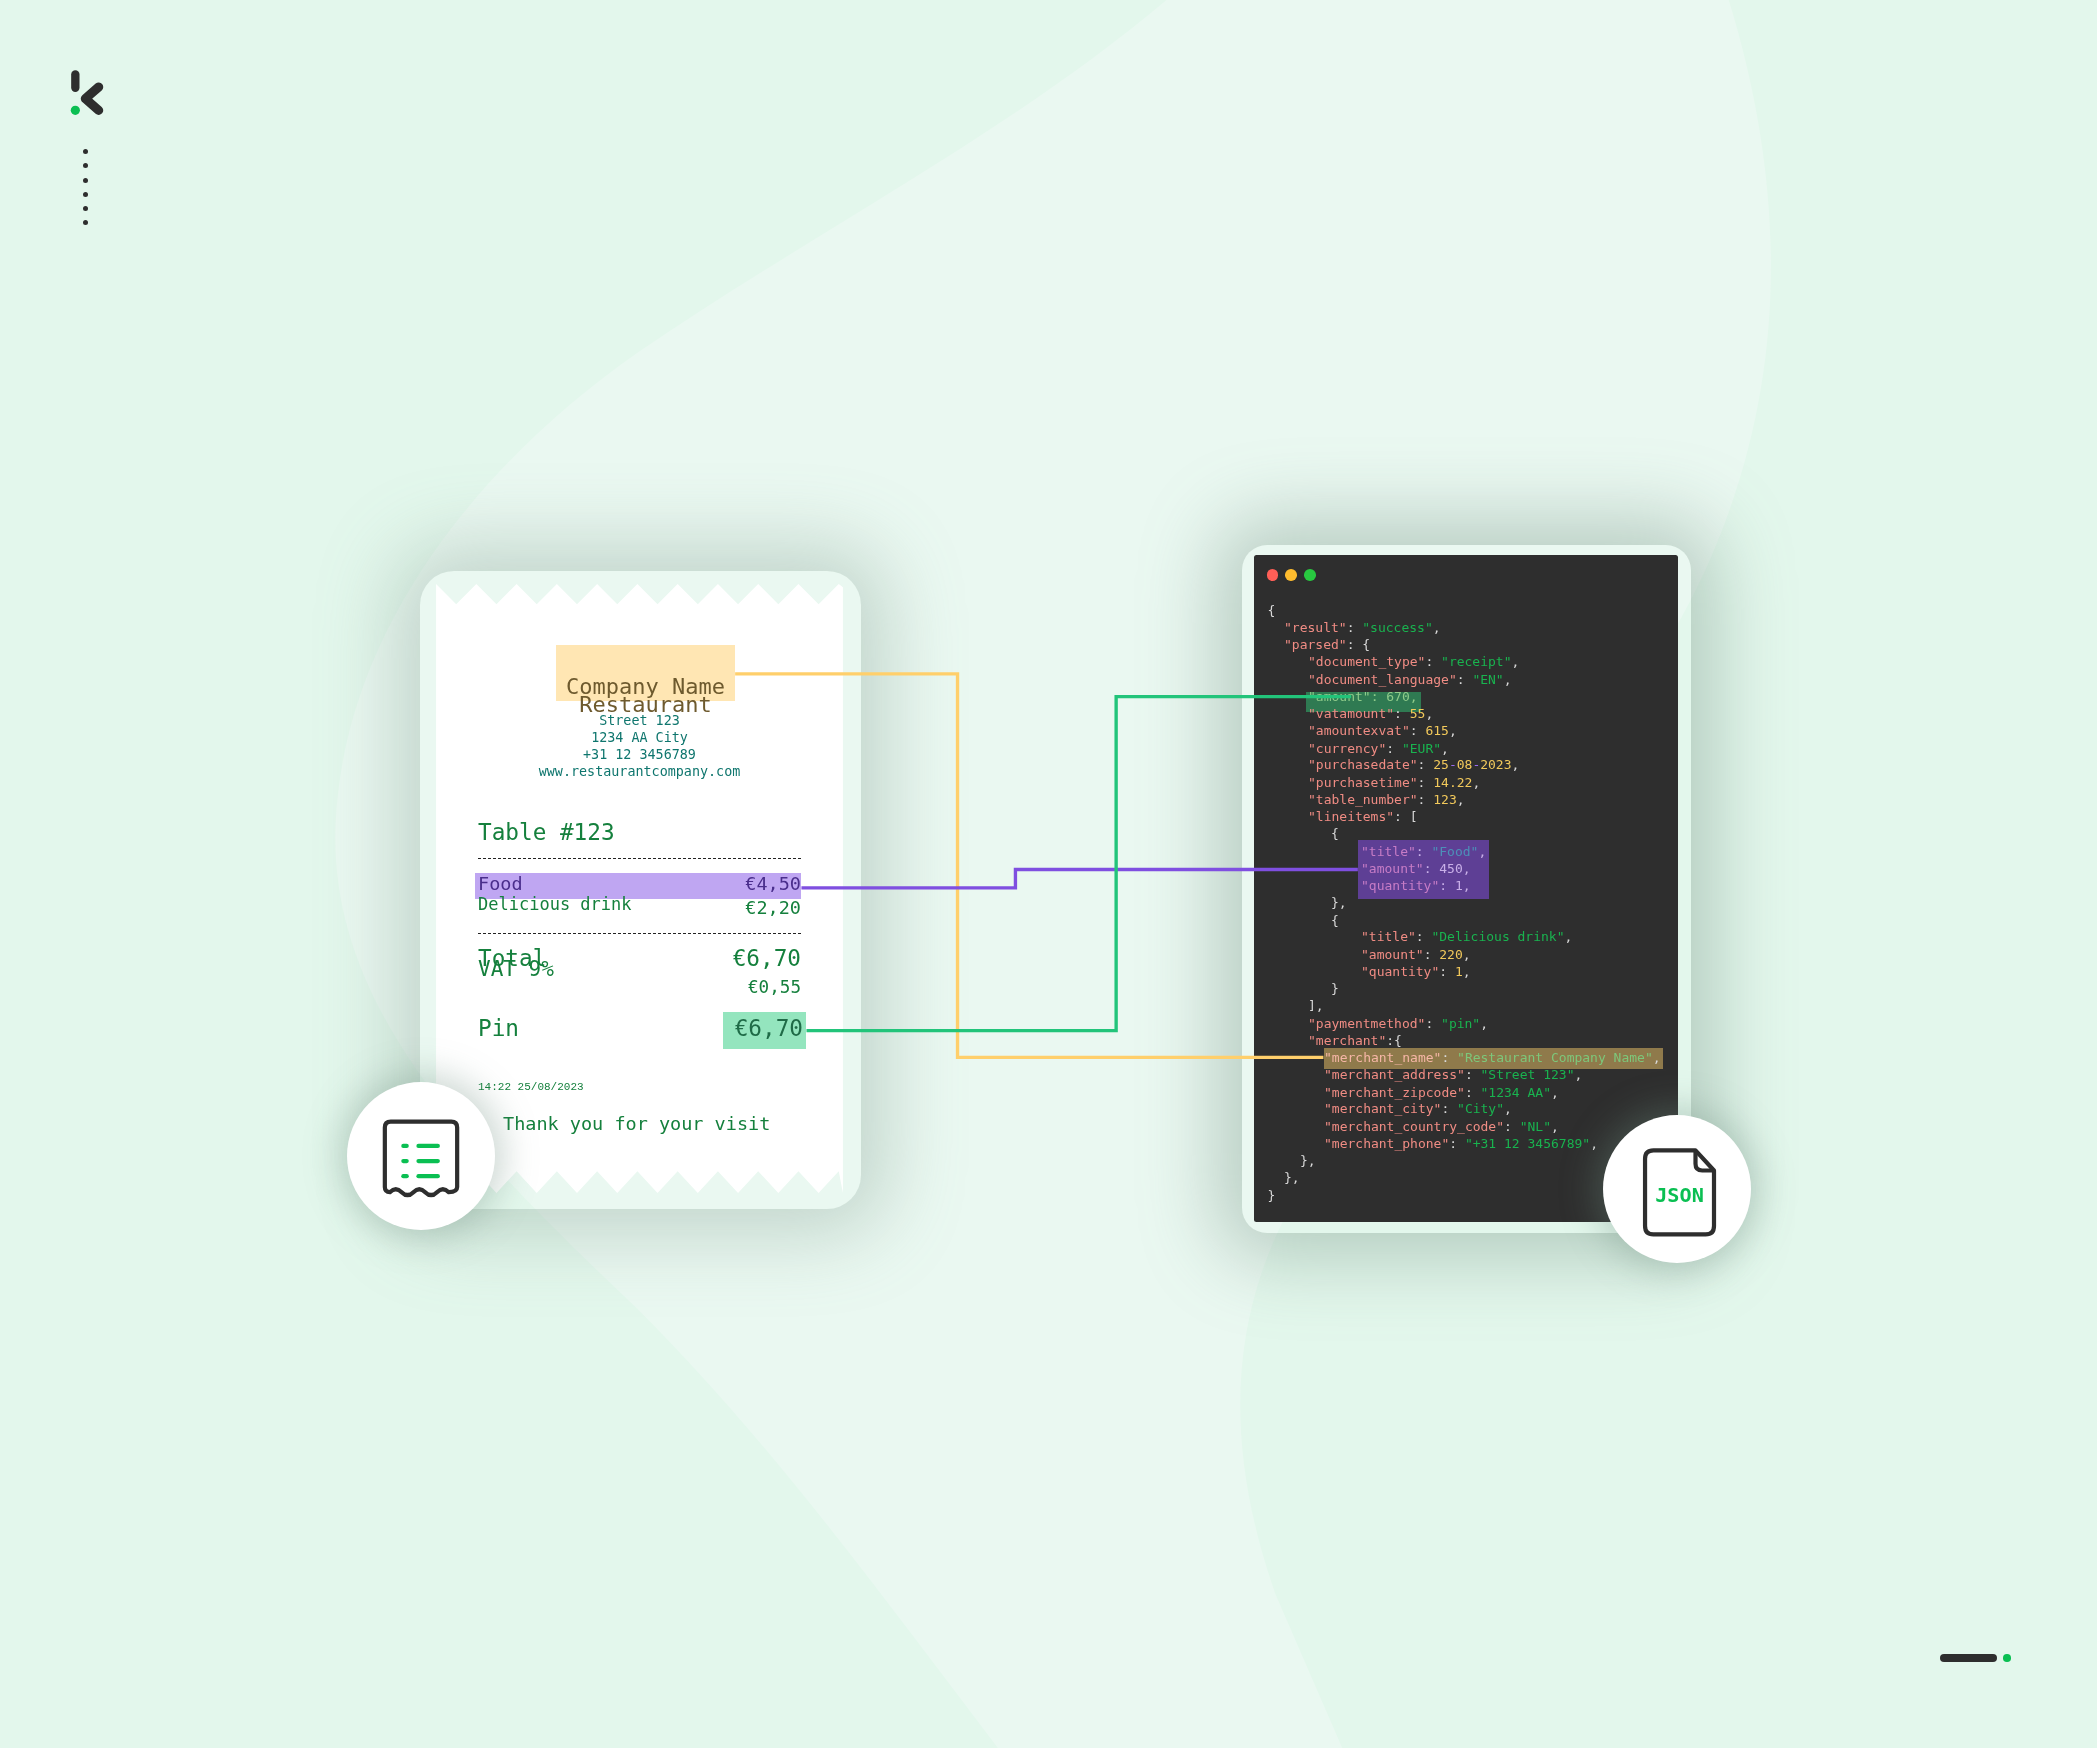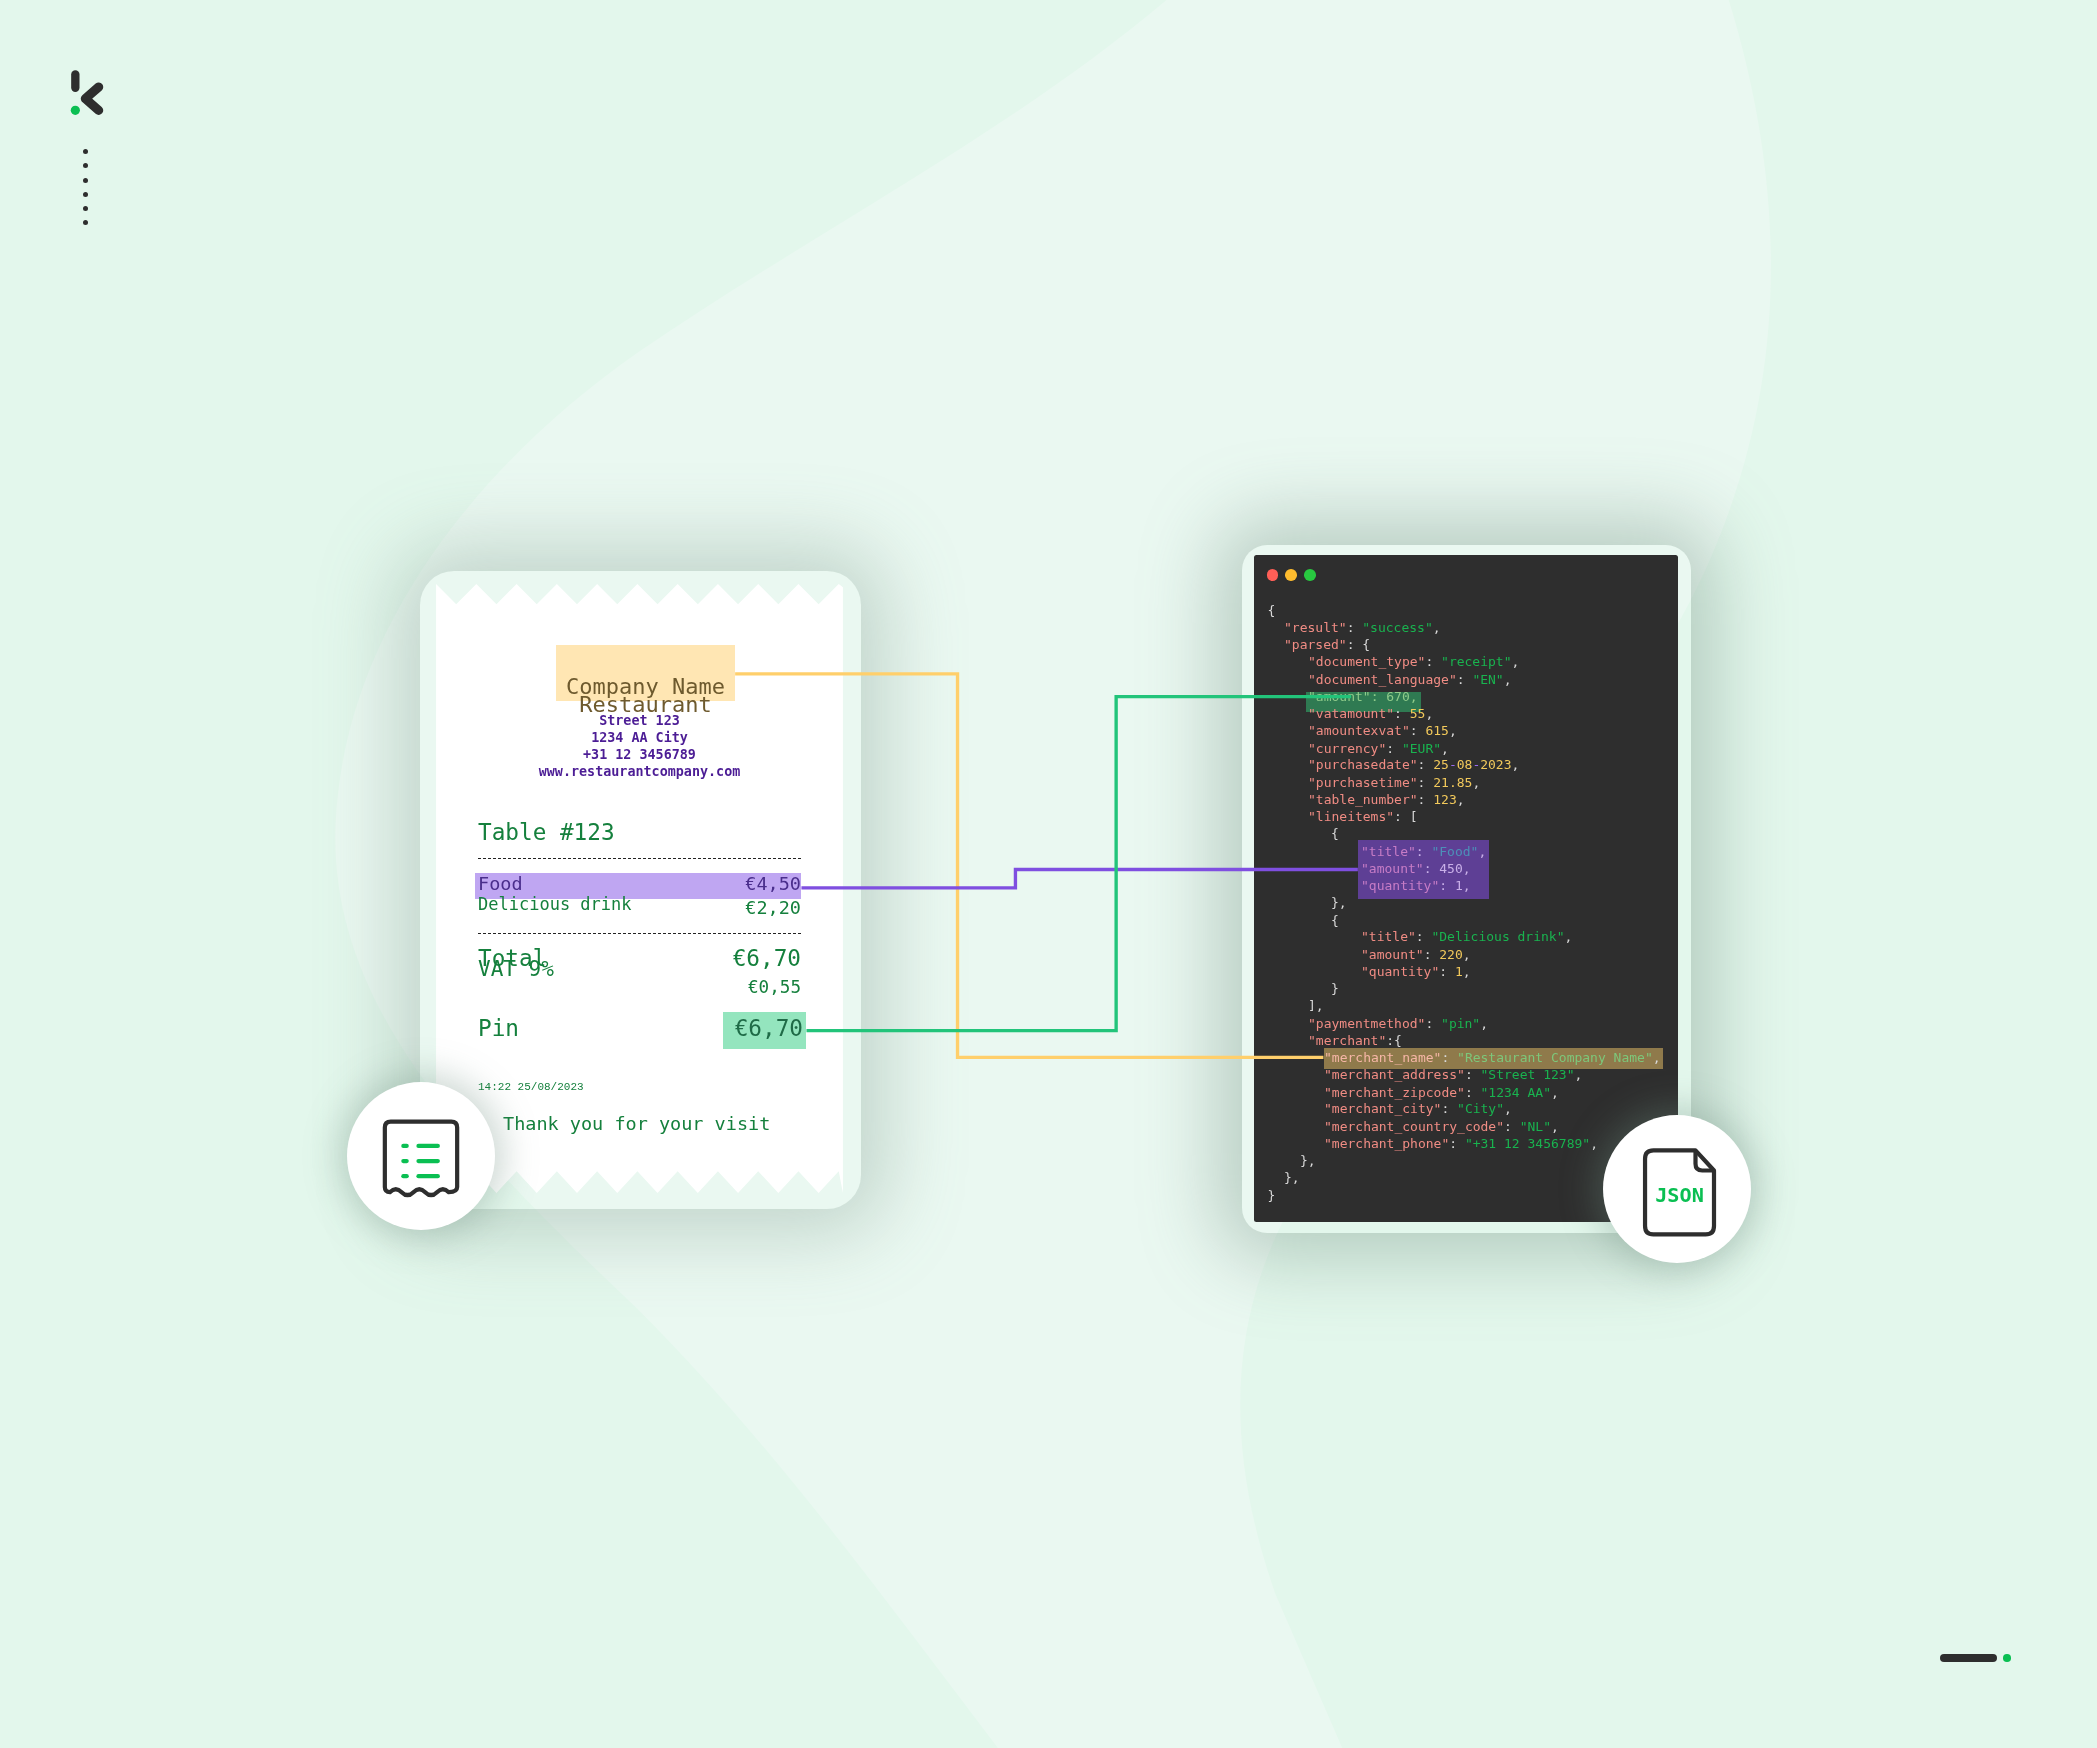--- a/index.html
+++ b/index.html
@@ -19,21 +19,21 @@
   .pager .dot { position:absolute; left:63px; top:0; width:7.6px; height:7.6px; border-radius:50%; background:#0ABF52; }
 
   
   .receipt-shadow { position:absolute; left:420px; top:571px; width:441px; height:638px;
     border-radius:34px; box-shadow:0 0 76px 25px rgba(120,150,135,0.35); z-index:1; }
   .receipt { position:absolute; left:436px; top:584px; width:407px; height:609px; z-index:3; }
   .receipt svg.paper { position:absolute; left:0; top:0; }
   .r-text { position:absolute; color:#15803d; white-space:pre; }
   .name-hl { position:absolute; left:120px; top:61px; width:179px; height:56px; background:#FFE6B3; }
   .name-line { position:absolute; width:179px; text-align:center; color:#6E5A2E; font-size:22px; left:120px; }
-  .addr { position:absolute; left:0; width:407px; text-align:center; font-size:13.4px; color:#4c1d95;font-weight:bold; }
+  .addr { position:absolute; left:0; width:407px; text-align:center; font-size:13.4px; color:#0f766e; }
   .dash { position:absolute; left:42px; width:323px; height:0; border-top:1.7px dashed #222; }
   .row-l { position:absolute; left:42px; }
   .row-r { position:absolute; right:42px; text-align:right; }
   .food-hl { position:absolute; left:39px; top:289px; width:326px; height:26px; background:#BFA6F2; }
   .pin-hl { position:absolute; left:287px; top:428px; width:83px; height:37px; background:#94E5BE; }
 
   
   .panel-shadow { position:absolute; left:1242px; top:545px; width:449px; height:688px;
     box-shadow:0 0 76px 25px rgba(110,140,125,0.40); border-radius:25px; z-index:1; }
   .panel { position:absolute; left:1254px; top:555px; width:424px; height:667px; background:#2E2E2E;
@@ -146,21 +146,21 @@
     <div class="ln" style="left:13.4px; top:47px;"><span class="p">{</span></div>
     <div class="ln" style="left:30px; top:64px;"><span class="k">"result"</span><span class="p">: </span><span class="s">"success"</span><span class="p">,</span></div>
     <div class="ln" style="left:30px; top:81px;"><span class="k">"parsed"</span><span class="p">: {</span></div>
     <div class="ln" style="left:54px; top:98px;"><span class="k">"document_type"</span><span class="p">: </span><span class="s">"receipt"</span><span class="p">,</span></div>
     <div class="ln" style="left:54px; top:116px;"><span class="k">"document_language"</span><span class="p">: </span><span class="s">"EN"</span><span class="p">,</span></div>
     <div class="ln hl-green" style="left:54px; top:133px; background:transparent;"><span class="k">"amount"</span><span class="p">: </span><span class="n">670</span><span class="p">,</span></div>
     <div class="ln" style="left:54px; top:150px;"><span class="k">"vatamount"</span><span class="p">: </span><span class="n">55</span><span class="p">,</span></div>
     <div class="ln" style="left:54px; top:167px;"><span class="k">"amountexvat"</span><span class="p">: </span><span class="n">615</span><span class="p">,</span></div>
     <div class="ln" style="left:54px; top:185px;"><span class="k">"currency"</span><span class="p">: </span><span class="s">"EUR"</span><span class="p">,</span></div>
     <div class="ln" style="left:54px; top:201px;"><span class="k">"purchasedate"</span><span class="p">: </span><span class="n">25</span><span class="dash-purple">-</span><span class="n">08</span><span class="dash-purple">-</span><span class="n">2023</span><span class="p">,</span></div>
-    <div class="ln" style="left:54px; top:219px;"><span class="k">"purchasetime"</span><span class="p">: </span><span class="n">21.85</span><span class="p">,</span></div>
+    <div class="ln" style="left:54px; top:219px;"><span class="k">"purchasetime"</span><span class="p">: </span><span class="n">14.22</span><span class="p">,</span></div>
     <div class="ln" style="left:54px; top:236px;"><span class="k">"table_number"</span><span class="p">: </span><span class="n">123</span><span class="p">,</span></div>
     <div class="ln" style="left:54px; top:253px;"><span class="k">"lineitems"</span><span class="p">: [</span></div>
     <div class="ln" style="left:77px; top:270px;"><span class="p">{</span></div>
     <div class="ln hl-purple" style="left:107px; top:288px; background:transparent;"><span class="k">"title"</span><span class="p">: </span><span class="s">"Food"</span><span class="p">,</span></div>
     <div class="ln hl-purple" style="left:107px; top:305px; background:transparent;"><span class="k">"amount"</span><span class="p">: </span><span class="n">450</span><span class="p">,</span></div>
     <div class="ln hl-purple" style="left:107px; top:322px; background:transparent;"><span class="k">"quantity"</span><span class="p">: </span><span class="n">1</span><span class="p">,</span></div>
     <div class="ln" style="left:77px; top:339px;"><span class="p">},</span></div>
     <div class="ln" style="left:77px; top:357px;"><span class="p">{</span></div>
     <div class="ln" style="left:107px; top:373px;"><span class="k">"title"</span><span class="p">: </span><span class="s">"Delicious drink"</span><span class="p">,</span></div>
     <div class="ln" style="left:107px; top:391px;"><span class="k">"amount"</span><span class="p">: </span><span class="n">220</span><span class="p">,</span></div>

